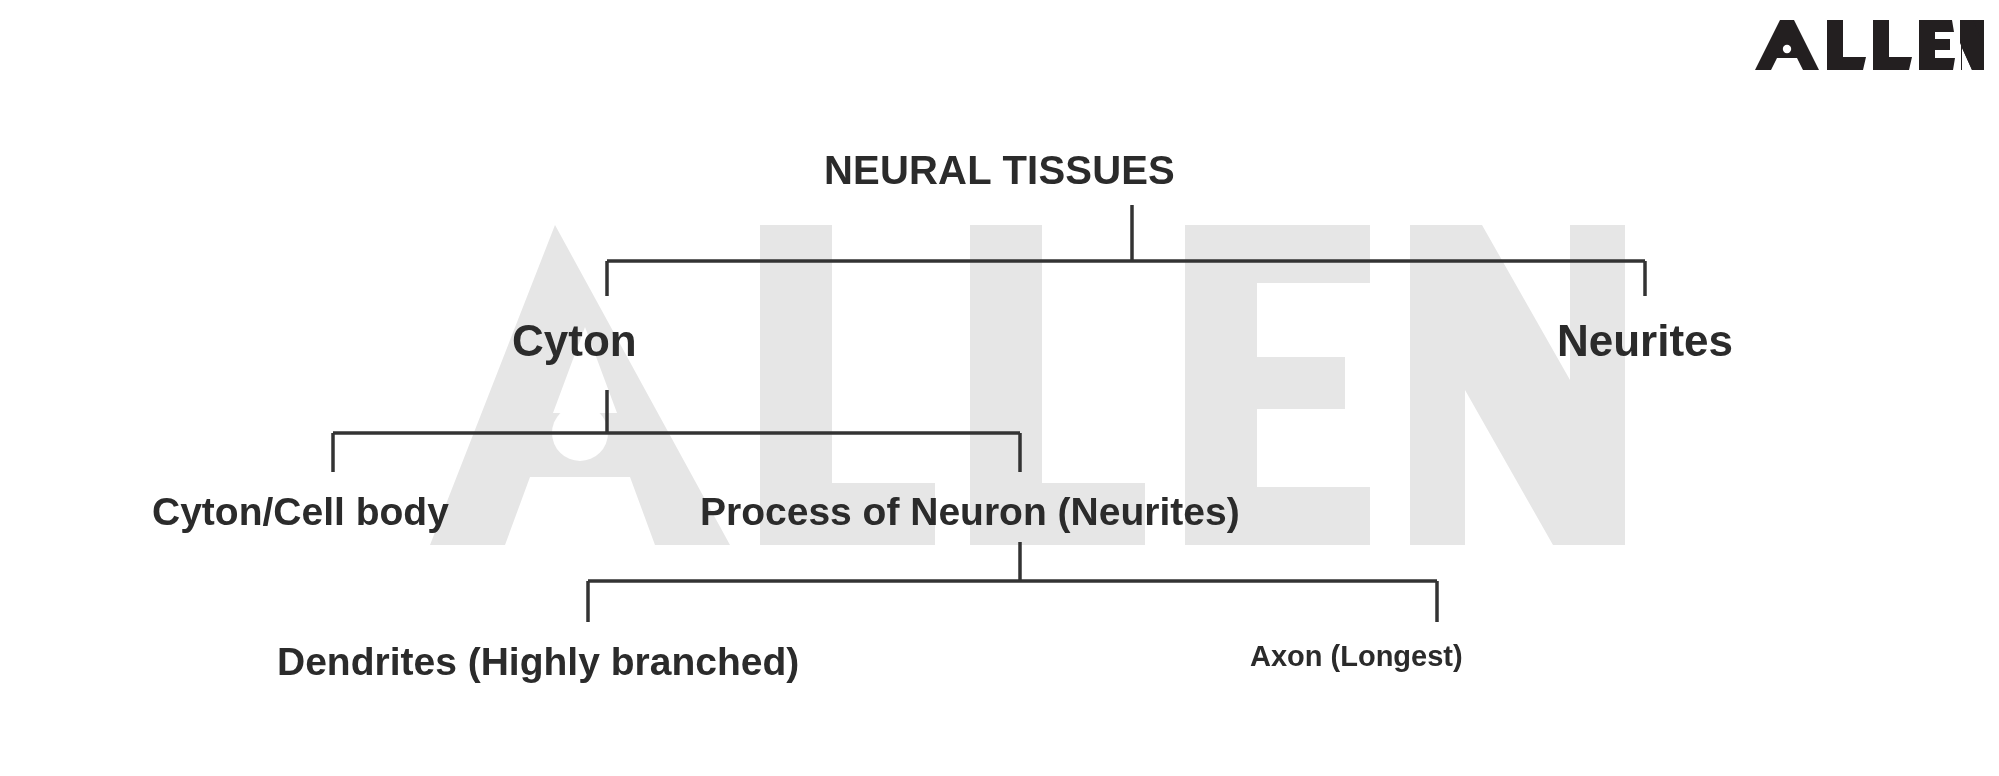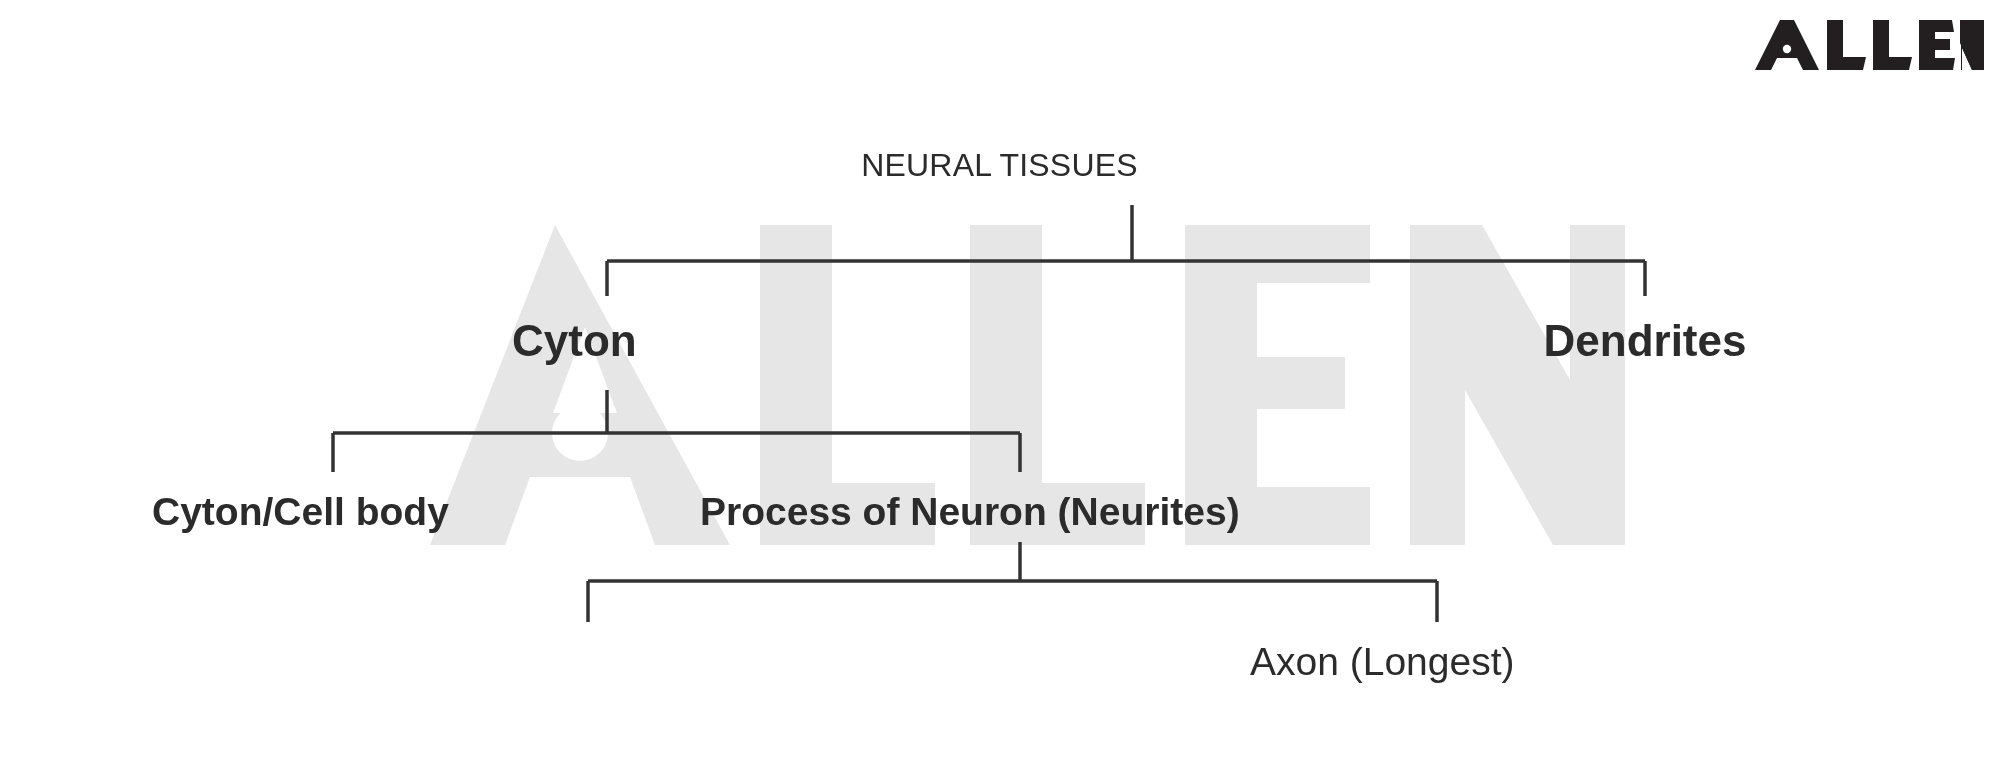--- a/index.html
+++ b/index.html
@@ -64,22 +64,22 @@
     z-index: 3;
     white-space: nowrap;
     color: #2b2b2b;
     line-height: 1.12;
   }
 
   .node-root {
     left: 0; right: 0;
     top: 148px;
     text-align: center;
-    font-size: 32px;
-    font-weight: 400;
+    font-size: 40px;
+    font-weight: 700;
     letter-spacing: 0.2px;
   }
   .node-root .txt { display: inline-block; }
 
   .node-neuron {
     left: 512px;
     top: 316px;
     font-size: 44px;
     font-weight: 700;
   }
@@ -111,22 +111,22 @@
   .node-dendrites {
     left: 277px;
     top: 640px;
     font-size: 39px;
     font-weight: 700;
   }
 
   .node-axon {
     left: 1250px;
     top: 640px;
-    font-size: 39px;
-    font-weight: 400;
+    font-size: 29px;
+    font-weight: 700;
   }
 </style>
 </head>
 <body>
 
 <div id="stage">
 
   <div class="watermark">
     <svg viewBox="0 0 1220 360" xmlns="http://www.w3.org/2000/svg" aria-hidden="true">
       <g fill="#e6e6e6">
@@ -199,29 +199,32 @@
 
   <div class="node node-root">
     <span class="txt">NEURAL TISSUES</span>
   </div>
 
   <div class="node node-neuron">
     <span>Cyton</span>
   </div>
 
   <div class="node node-neuroglia">
-    <span class="line1">Dendrites</span>
+    <span class="line1">Neurites</span>
   </div>
 
   <div class="node node-cyton">
     <span>Cyton/Cell body</span>
   </div>
 
   <div class="node node-process">
     <span>Process of Neuron (Neurites)</span>
   </div>
 
+  <div class="node node-dendrites">
+    <span>Dendrites (Highly branched)</span>
+  </div>
 
   <div class="node node-axon">
     <span>Axon (Longest)</span>
   </div>
 
 </div>
 
 </body></html>

